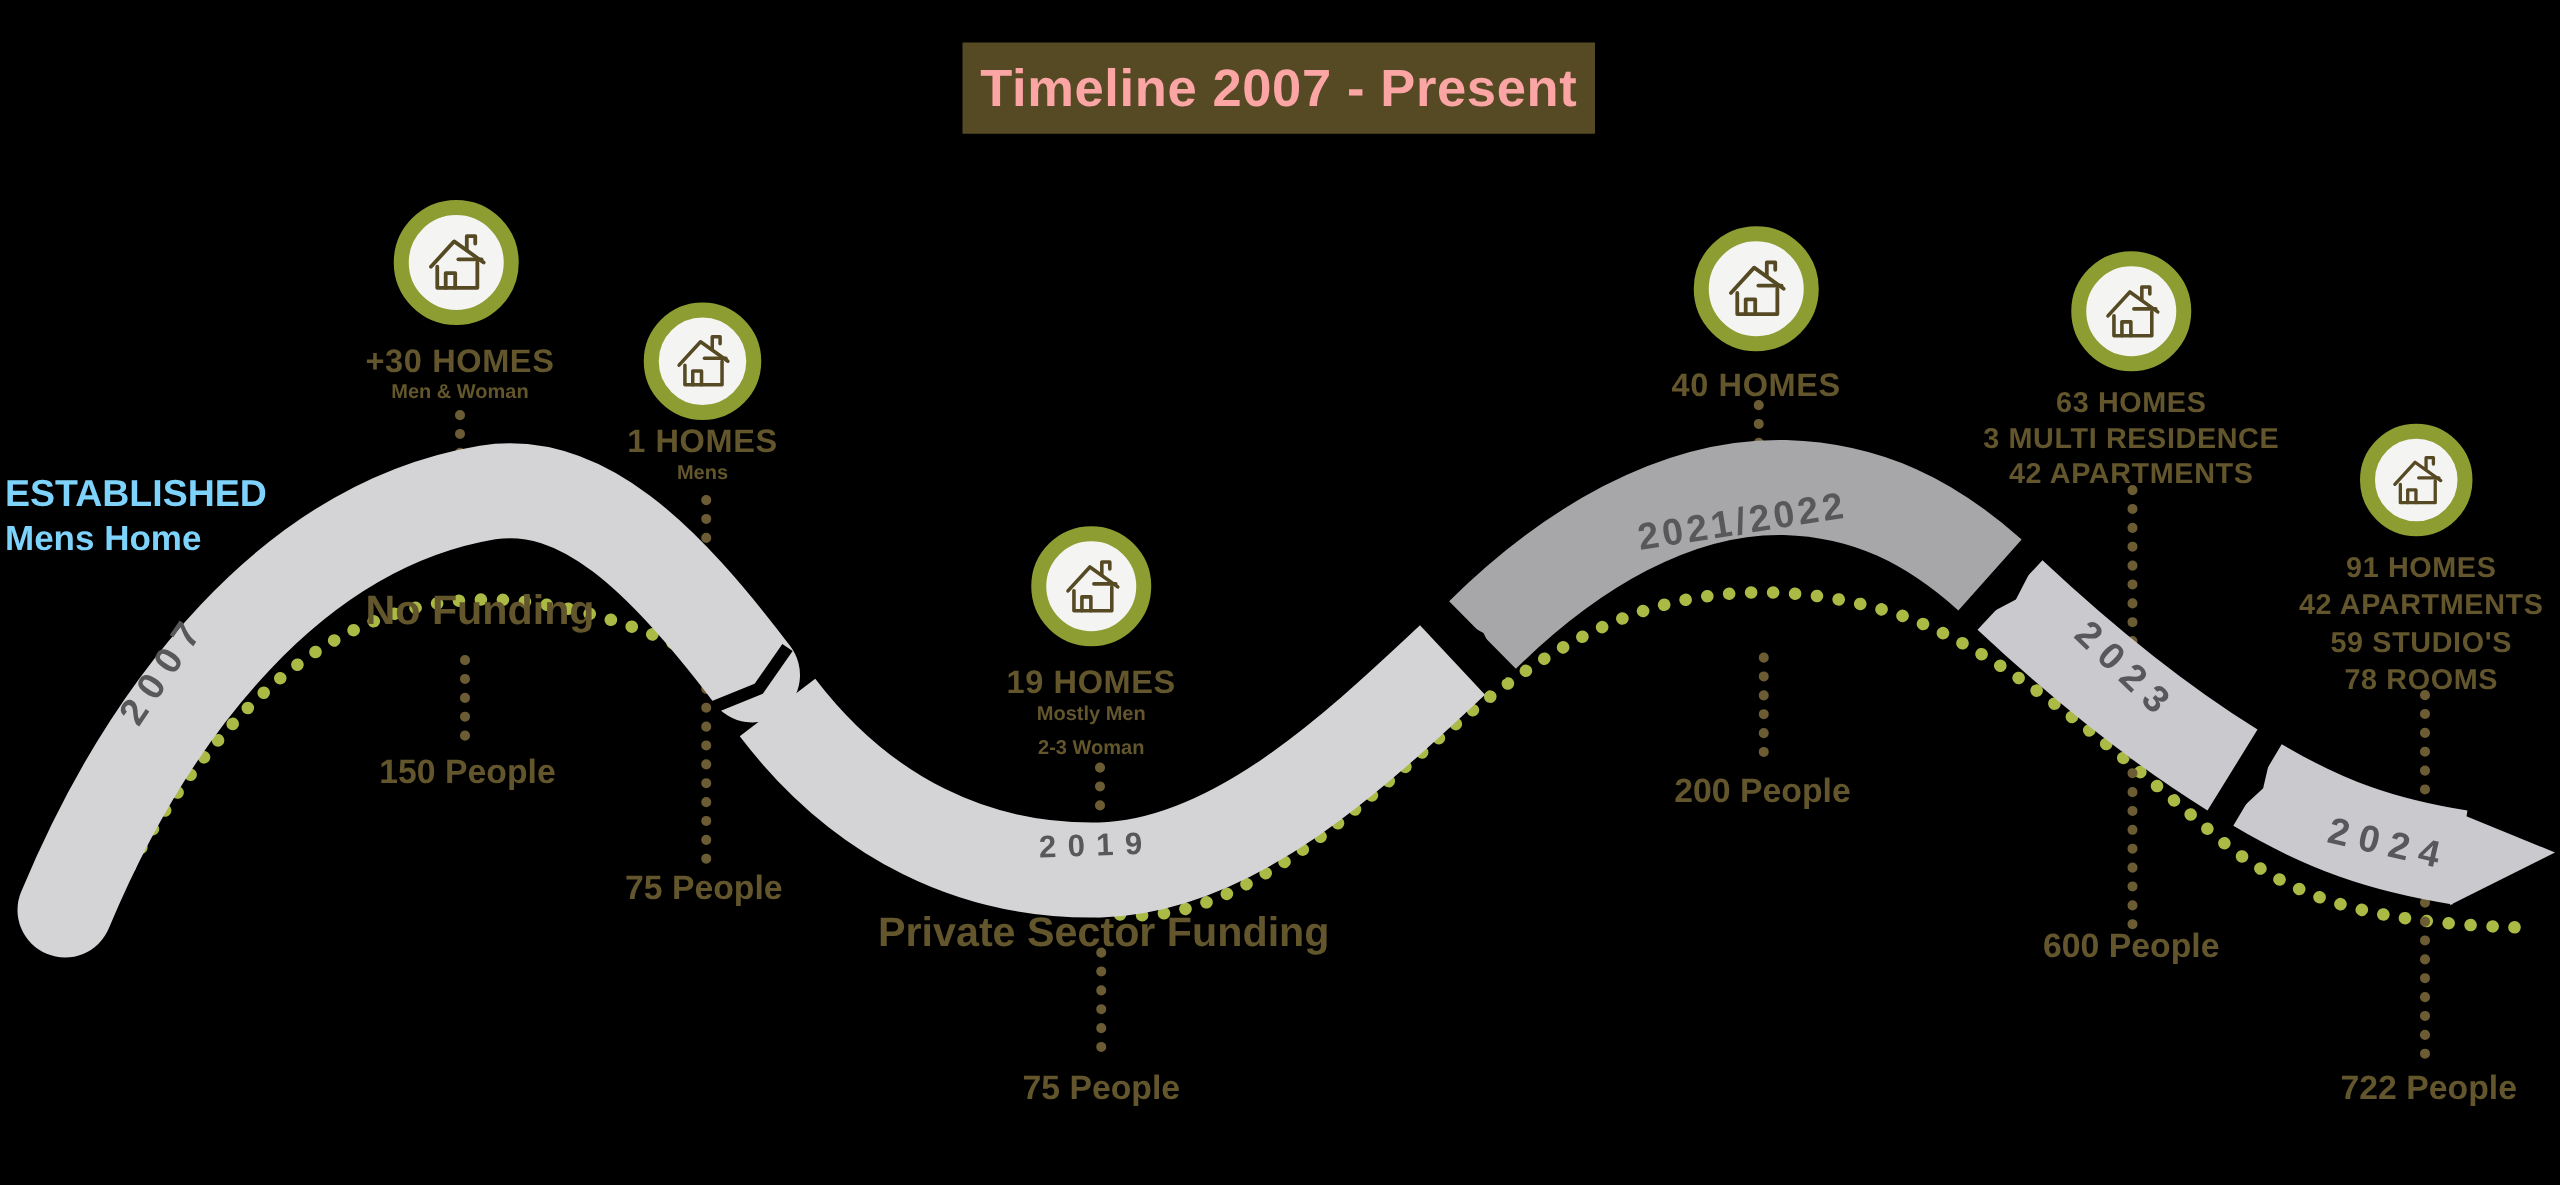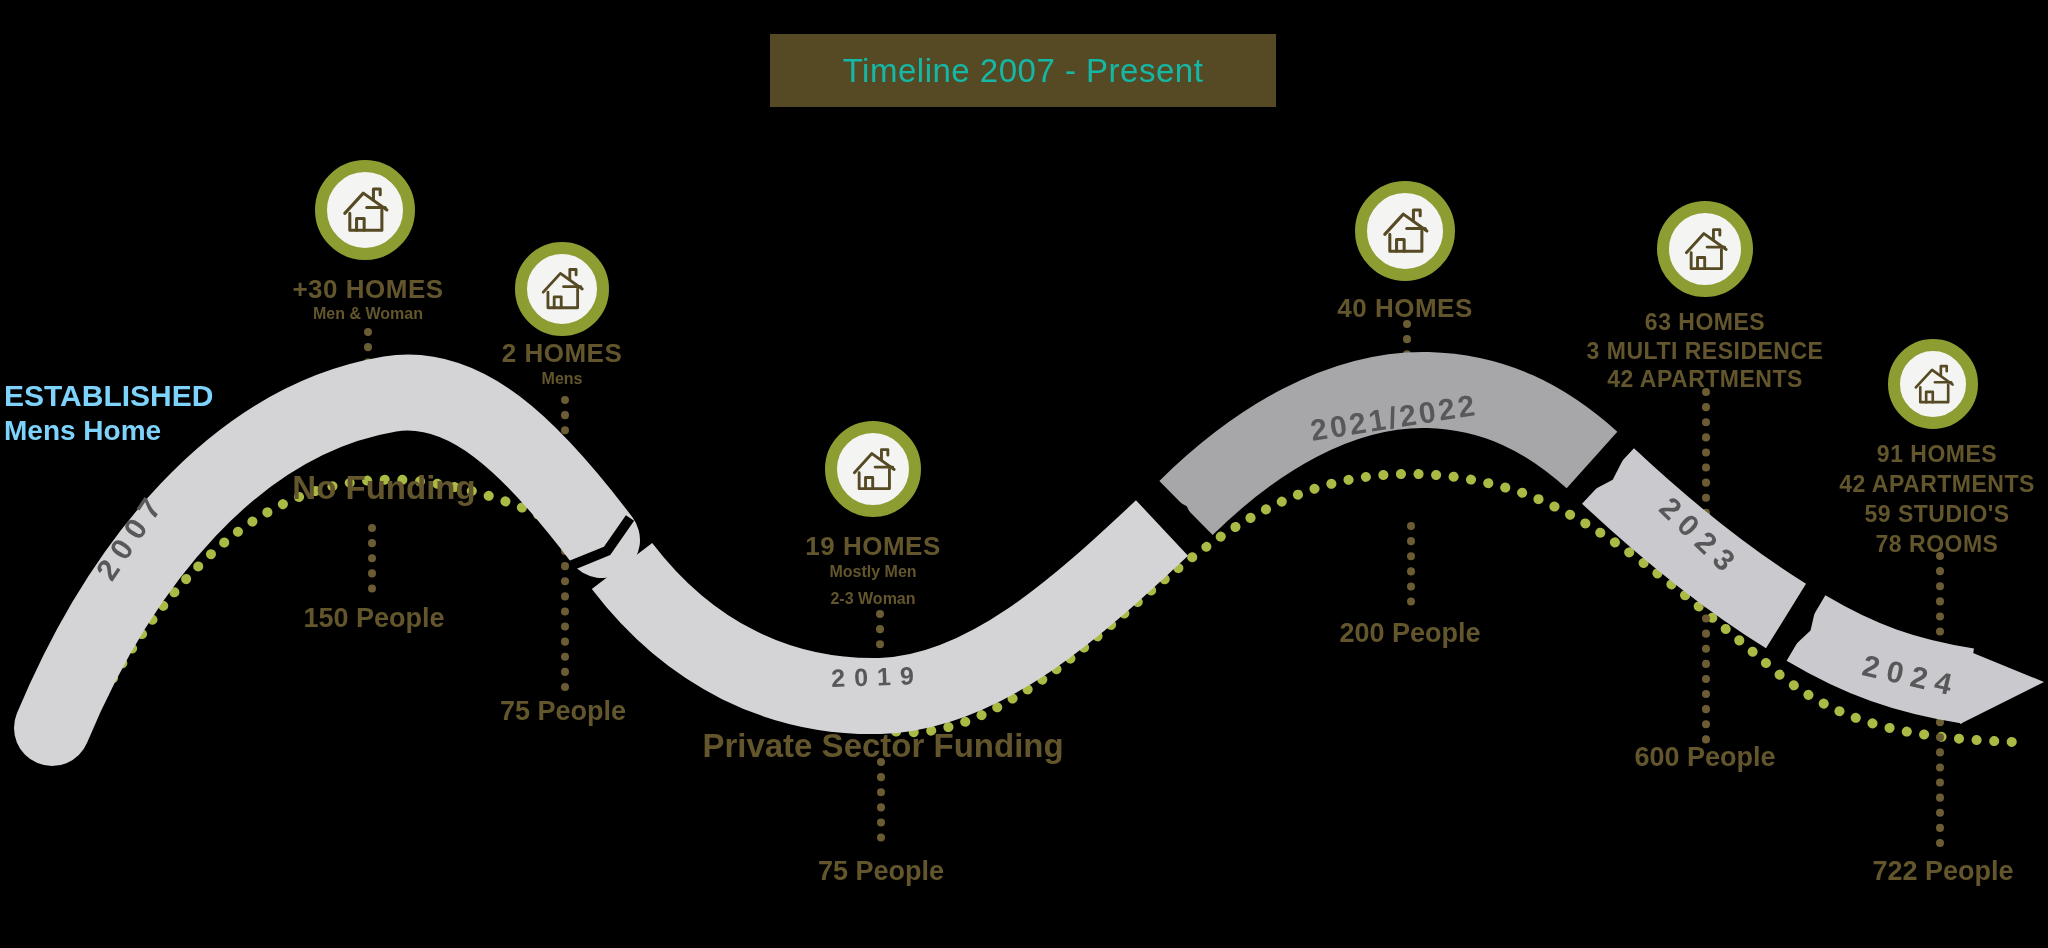--- a/index.html
+++ b/index.html
@@ -1,21 +1,21 @@
 <!DOCTYPE html>
 <html><head>
 <meta charset="utf-8">
 <style>
   html,body{margin:0;padding:0;background:#000;}
   .stage{position:relative;width:2048px;height:948px;background:#000;overflow:hidden;
          font-family:"Liberation Sans",sans-serif;}
   .ribbon-svg{position:absolute;left:0;top:0;}
   .banner{position:absolute;left:770px;top:34px;width:506px;height:73px;background:#564a24;
           display:flex;align-items:center;justify-content:center;}
-  .banner span{color:#14b8a6;font-size:33px;font-weight:400;letter-spacing:.5px;}
+  .banner span{color:#fca5a5;font-size:42px;font-weight:700;letter-spacing:.5px;}
   .lbl{position:absolute;transform:translate(-50%,-50%);text-align:center;color:#63562c;white-space:nowrap;}
   .homes{font-size:26px;font-weight:800;letter-spacing:.5px;}
   .homes-sm{font-size:23px;font-weight:800;letter-spacing:.5px;}
   .detail{font-size:16px;font-weight:700;}
   .funding{font-size:33px;font-weight:800;}
   .people{font-size:27px;font-weight:800;}
   .year{position:absolute;color:#58585b;font-weight:800;white-space:nowrap;}
   .estab{position:absolute;left:4px;top:378px;color:#7dd3fc;line-height:1.2;}
   .estab .l1{font-size:30px;font-weight:800;display:block;}
   .estab .l2{font-size:28px;font-weight:600;display:block;}
@@ -115,21 +115,21 @@
   </div>
   <div class="badge" style="left:1933px;top:384px;width:66px;height:66px;">
     <svg width="47" height="47">
         <use href="#house"></use>
       </svg>
   </div>
 
   <div class="lbl homes" style="left:368px;top:289px;">+30 HOMES</div>
   <div class="lbl detail" style="left:368px;top:314px;">Men &amp; Woman</div>
 
-  <div class="lbl homes" style="left:562px;top:353px;">2 HOMES</div>
+  <div class="lbl homes" style="left:562px;top:353px;">1 HOMES</div>
   <div class="lbl detail" style="left:562px;top:379px;">Mens</div>
   <div class="lbl people" style="left:563px;top:711px;">75 People</div>
 
   <div class="lbl homes" style="left:873px;top:546px;">19 HOMES</div>
   <div class="lbl detail" style="left:873px;top:572px;">Mostly Men</div>
   <div class="lbl detail" style="left:873px;top:599px;">2-3 Woman</div>
 
   <div class="lbl homes" style="left:1405px;top:308px;">40 HOMES</div>
 
   <div class="lbl homes-sm" style="left:1705px;top:322px;">63 HOMES</div>

